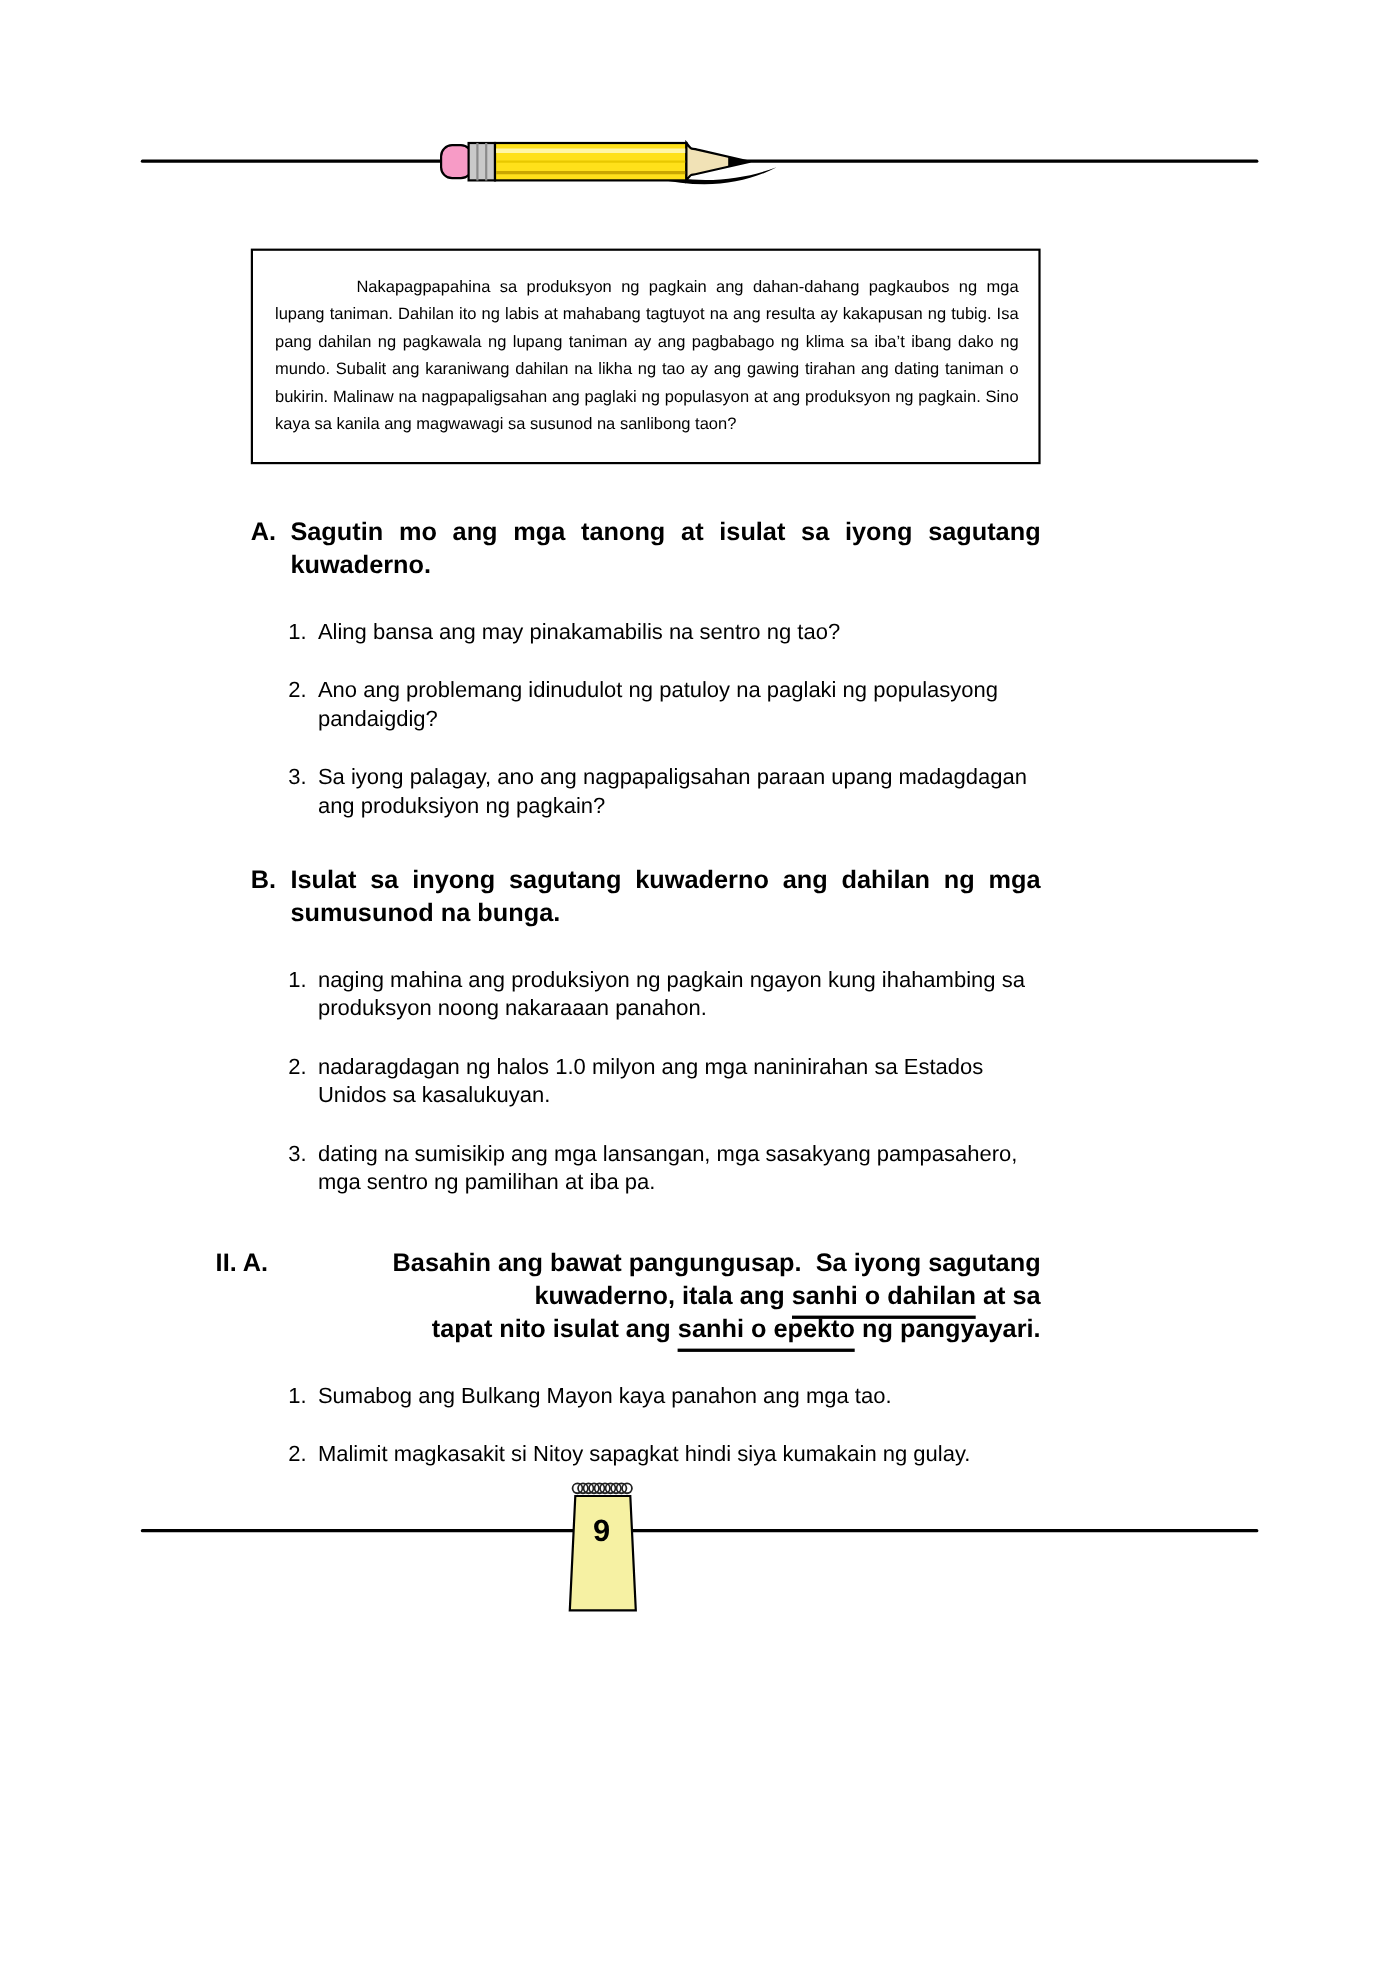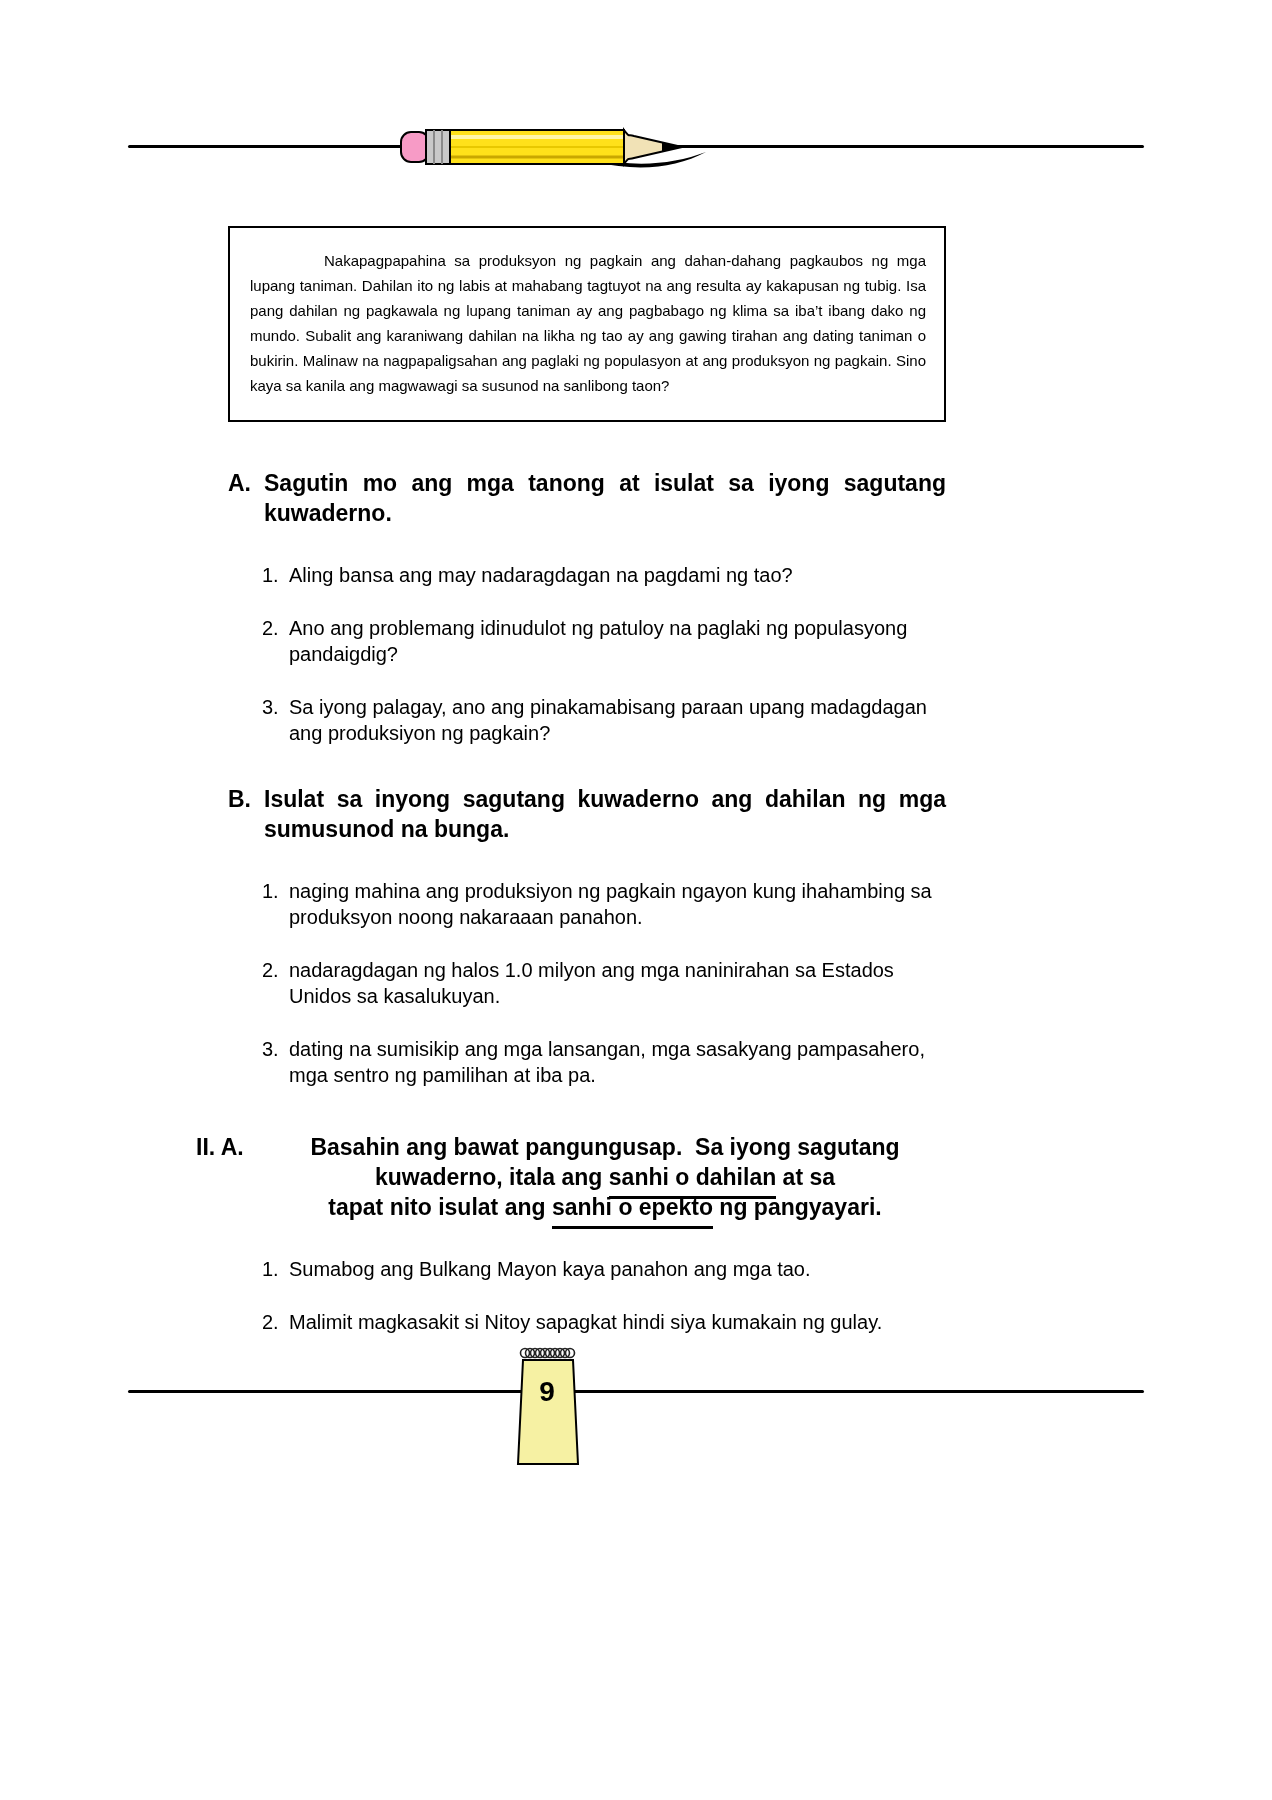--- a/index.html
+++ b/index.html
@@ -44,21 +44,21 @@
     font-weight: bold;
     font-size: 23px;
     line-height: 30px;
     margin: 38px 0 34px 0;
   }
   .sec-label { flex: 0 0 auto; width: 36px; }
   .sec-text  { flex: 1; text-align: justify; }
 
   .section-head.ii { margin-left: -32px; margin-top: 44px; }
   .section-head.ii .sec-label { width: 68px; }
-  .section-head.ii .sec-text { text-align: center; white-space: pre-wrap; }
+  .section-head.ii .sec-text { text-align: right; white-space: pre-wrap; }
   .ul { border-bottom: 3px solid #000; padding-bottom: 6px; }
 
   .items { margin-left: 34px; }
   .item {
     display: flex;
     font-size: 20px;
     line-height: 26px;
     margin-bottom: 27px;
   }
   .item-num { flex: 0 0 auto; width: 27px; }
@@ -109,29 +109,29 @@
     </div>
 
     <div class="section-head">
       <span class="sec-label">A.</span>
       <span class="sec-text">Sagutin mo ang mga tanong at isulat sa iyong sagutang kuwaderno.</span>
     </div>
 
     <div class="items">
       <div class="item">
         <span class="item-num">1.</span>
-        <span class="item-text">Aling bansa ang may nadaragdagan na pagdami ng tao?</span>
+        <span class="item-text">Aling bansa ang may pinakamabilis na sentro ng tao?</span>
       </div>
       <div class="item">
         <span class="item-num">2.</span>
         <span class="item-text">Ano ang problemang idinudulot ng patuloy na paglaki ng populasyong pandaigdig?</span>
       </div>
       <div class="item">
         <span class="item-num">3.</span>
-        <span class="item-text">Sa iyong palagay, ano ang pinakamabisang paraan upang madagdagan ang produksiyon ng pagkain?</span>
+        <span class="item-text">Sa iyong palagay, ano ang nagpapaligsahan paraan upang madagdagan ang produksiyon ng pagkain?</span>
       </div>
     </div>
 
     <div class="section-head">
       <span class="sec-label">B.</span>
       <span class="sec-text">Isulat sa inyong sagutang kuwaderno ang dahilan ng mga sumusunod na bunga.</span>
     </div>
 
     <div class="items">
       <div class="item">

